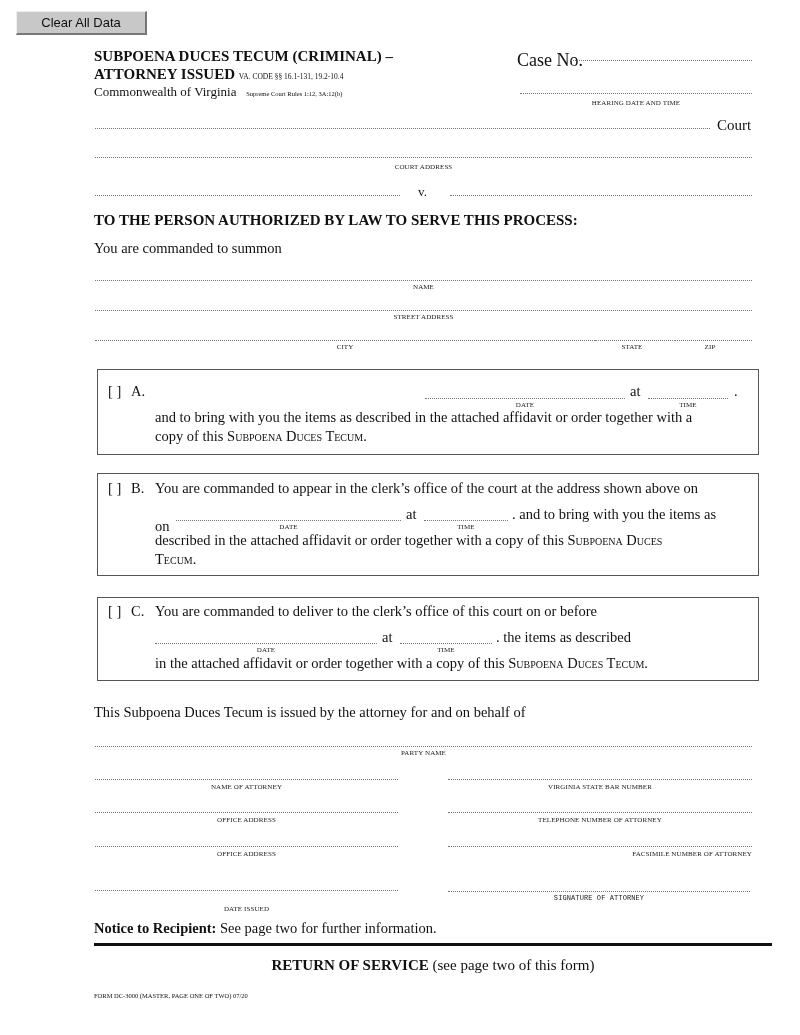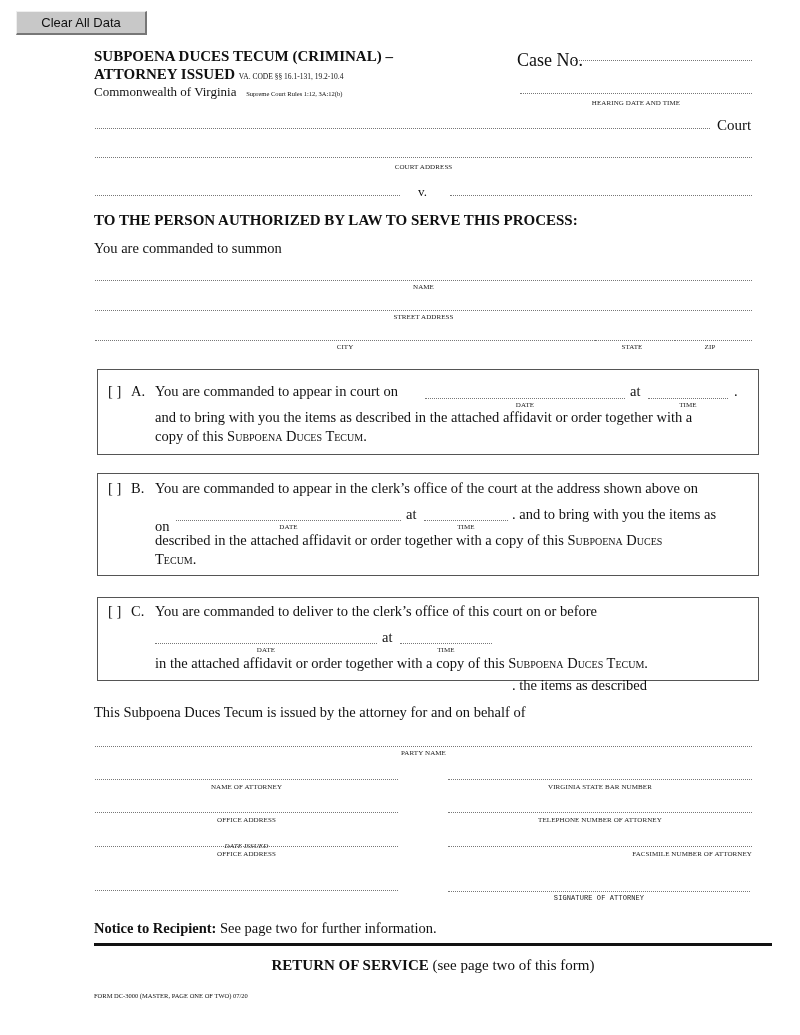--- a/index.html
+++ b/index.html
@@ -63,21 +63,20 @@
 <div class="dots" style="left:95px; top:340px; width:500px;"></div>
 <div class="dots" style="left:595px; top:340px; width:80px;"></div>
 <div class="dots" style="left:675px; top:340px; width:77px;"></div>
 <div class="cap" style="left:320px; top:343px; width:50px;">CITY</div>
 <div class="cap" style="left:607px; top:343px; width:50px;">STATE</div>
 <div class="cap" style="left:690px; top:343px; width:40px;">ZIP</div>
 
 <div class="box" style="top:369px; height:86px;">
   <div class="abs body13" style="left:10px; top:13px;">[ ]</div>
   <div class="abs body13" style="left:33px; top:13px;">A.</div>
-  <div class="abs body13" style="left:57px; top:13px;">You are commanded to appear in court on</div>
   <div class="dots" style="left:327px; top:28px; width:200px;"></div>
   <div class="cap" style="left:327px; top:31px; width:200px;">DATE</div>
   <div class="abs body13" style="left:532px; top:13px;">at</div>
   <div class="dots" style="left:550px; top:28px; width:80px;"></div>
   <div class="cap" style="left:550px; top:31px; width:80px;">TIME</div>
   <div class="abs body13" style="left:636px; top:13px;">.</div>
   <div class="abs body13" style="left:57px; top:39px;">and to bring with you the items as described in the attached affidavit or order together with a</div>
   <div class="abs body13" style="left:57px; top:58px;">
     <span>copy of this </span><span class="sc">Subpoena Duces Tecum</span><span>.</span>
   </div>
@@ -104,21 +103,21 @@
 
 <div class="box" style="top:597px; height:84px;">
   <div class="abs body13" style="left:10px; top:5px;">[ ]</div>
   <div class="abs body13" style="left:33px; top:5px;">C.</div>
   <div class="abs body13" style="left:57px; top:5px;">You are commanded to deliver to the clerk’s office of this court on or before</div>
   <div class="dots" style="left:57px; top:45px; width:222px;"></div>
   <div class="cap" style="left:57px; top:48px; width:222px;">DATE</div>
   <div class="abs body13" style="left:284px; top:31px;">at</div>
   <div class="dots" style="left:302px; top:45px; width:92px;"></div>
   <div class="cap" style="left:302px; top:48px; width:92px;">TIME</div>
-  <div class="abs body13" style="left:414px; top:31px;margin-top:48px;">. the items as described</div>
+  <div class="abs body13" style="left:398px; top:31px;">. the items as described</div>
   <div class="abs body13" style="left:57px; top:57px;">
     <span>in the attached affidavit or order together with a copy of this </span><span class="sc">Subpoena Duces Tecum</span><span>.</span>
   </div>
 </div>
 
 <div class="abs body13" style="left:94px; top:704px;">This Subpoena Duces Tecum is issued by the attorney for and on behalf of</div>
 
 <div class="dots" style="left:95px; top:746px; width:657px;"></div>
 <div class="cap" style="left:95px; top:749px; width:657px;">PARTY NAME</div>
 
@@ -131,21 +130,21 @@
 <div class="cap" style="left:95px; top:816px; width:303px;">OFFICE ADDRESS</div>
 <div class="dots" style="left:448px; top:812px; width:304px;"></div>
 <div class="cap" style="left:448px; top:816px; width:304px;">TELEPHONE NUMBER OF ATTORNEY</div>
 
 <div class="dots" style="left:95px; top:846px; width:303px;"></div>
 <div class="cap" style="left:95px; top:850px; width:303px;">OFFICE ADDRESS</div>
 <div class="dots" style="left:448px; top:846px; width:304px;"></div>
 <div class="cap" style="left:448px; top:850px; width:304px;text-align:right;">FACSIMILE NUMBER OF ATTORNEY</div>
 
 <div class="dots" style="left:95px; top:890px; width:303px;"></div>
-<div class="cap" style="left:95px; top:842px; width:303px;font-style:italic;">DATE ISSUED</div>
+<div class="cap" style="left:95px; top:905px; width:303px;">DATE ISSUED</div>
 <div class="dots" style="left:448px; top:891px; width:302px;"></div>
 <div class="cap" style="left:448px; top:894px; width:302px;font-family:Liberation Mono, monospace;">SIGNATURE OF ATTORNEY</div>
 
 <div class="abs body13" style="left:94px; top:920px;">
   <b>Notice to Recipient:</b><span> See page two for further information.</span>
 </div>
 <div class="heavy" style="top:943px;"></div>
 <div class="abs" style="left:94px; top:957px; width:678px; text-align:center; font-size:15px;">
   <b>RETURN OF SERVICE</b><span> (see page two of this form)</span>
 </div>

